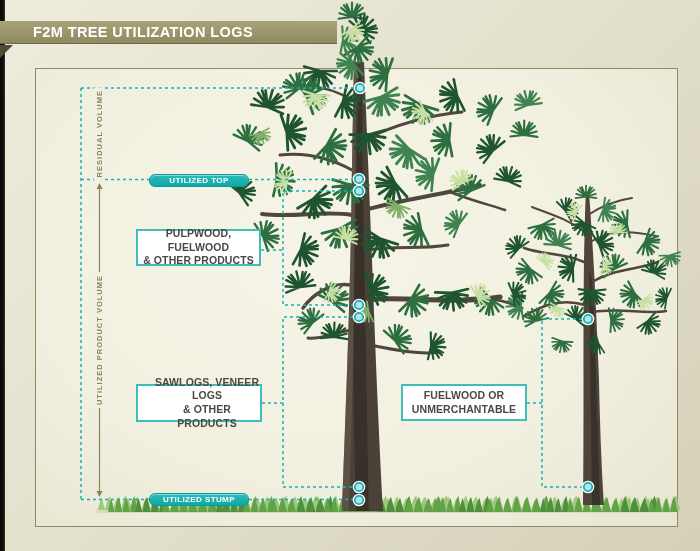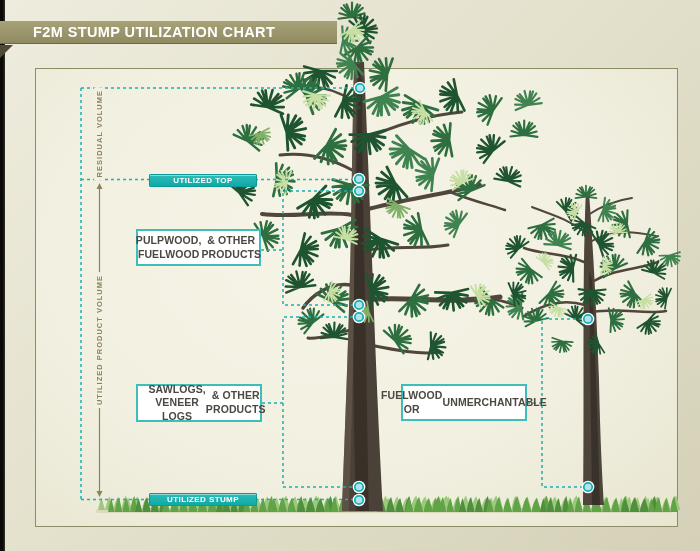--- a/index.html
+++ b/index.html
@@ -34,49 +34,49 @@
     position:absolute;width:15px;display:flex;align-items:center;justify-content:center;
   }
   .vlabel span{
     writing-mode:vertical-rl;transform:rotate(180deg);
     font-size:7.5px;font-weight:bold;letter-spacing:1px;color:#8c825b;
     background:#f2f0e1;padding:3px 1px;white-space:nowrap;
   }
   .vlabel.residual{left:92px;top:98px;height:72px;}
   .vlabel.utilized{left:92px;top:276px;height:128px;}
   .badge{
-    position:absolute;width:108px;height:13px;
+    position:absolute;width:100px;height:13px;
     background:linear-gradient(#2cbcb9,#0fa9a6);
-    border:1px solid #0a9b98;box-sizing:border-box;border-radius:1px;
+    border:1px solid #0a9b98;box-sizing:border-box;border-radius:6px;
     box-shadow:inset 0 1px 0 rgba(255,255,255,.45);
     color:#fff;font-size:8px;font-weight:bold;letter-spacing:.4px;
     text-align:center;line-height:11px;
   }
   .badge.top{left:149px;top:174px;}
   .badge.stump{left:149px;top:493px;}
   .callout{
     position:absolute;background:#fff;border:2px solid #3ebdbb;box-sizing:border-box;
-    display:flex;flex-direction:row;align-items:center;justify-content:center;
+    display:flex;flex-direction:column;align-items:center;justify-content:center;
     color:#4b4741;font-size:10.5px;font-weight:bold;letter-spacing:.1px;
     line-height:1.3;text-align:center;
   }
   .callout.pulp{left:136px;top:229px;width:125px;height:37px;}
   .callout.saw{left:136px;top:384px;width:126px;height:38px;padding-left:16px;}
   .callout.unmerch{left:401px;top:384px;width:126px;height:37px;}
 </style>
 </head>
 <body>
 
 <div class="page">
 
   <div class="edge-strip"></div>
   <div class="panel"></div>
 
   <div class="ribbon">
-    <span>F2M STUMP UTILIZATION CHART</span>
+    <span>F2M TREE UTILIZATION LOGS</span>
   </div>
   <div class="ribbon-fold"></div>
 
   <svg id="scene" class="scene" viewBox="0 0 700 551">
     <defs>
       <g id="tuft" fill="none" stroke-linecap="round" stroke-width="2.4">
         <path d="M0 1 L-14 -3 M0 1 L-12 -9 M0 1 L-6 -13 M0 1 L0 -15 M0 1 L6 -13 M0 1 L12 -9 M0 1 L14 -3 M0 1 L-9 -12 M0 1 L9 -12 M0 1 L-15 3 M0 1 L15 3"></path>
       </g>
       <path id="grassT" d="M0 0 Q2 -10 4 -14 Q6 -6 8 0 Q10 -12 13 -15 Q15 -7 17 0 Q19 -11 22 -14 Q24 -6 26 0 Q28 -13 31 -16 Q33 -8 35 0 Z"></path>
     </defs>

